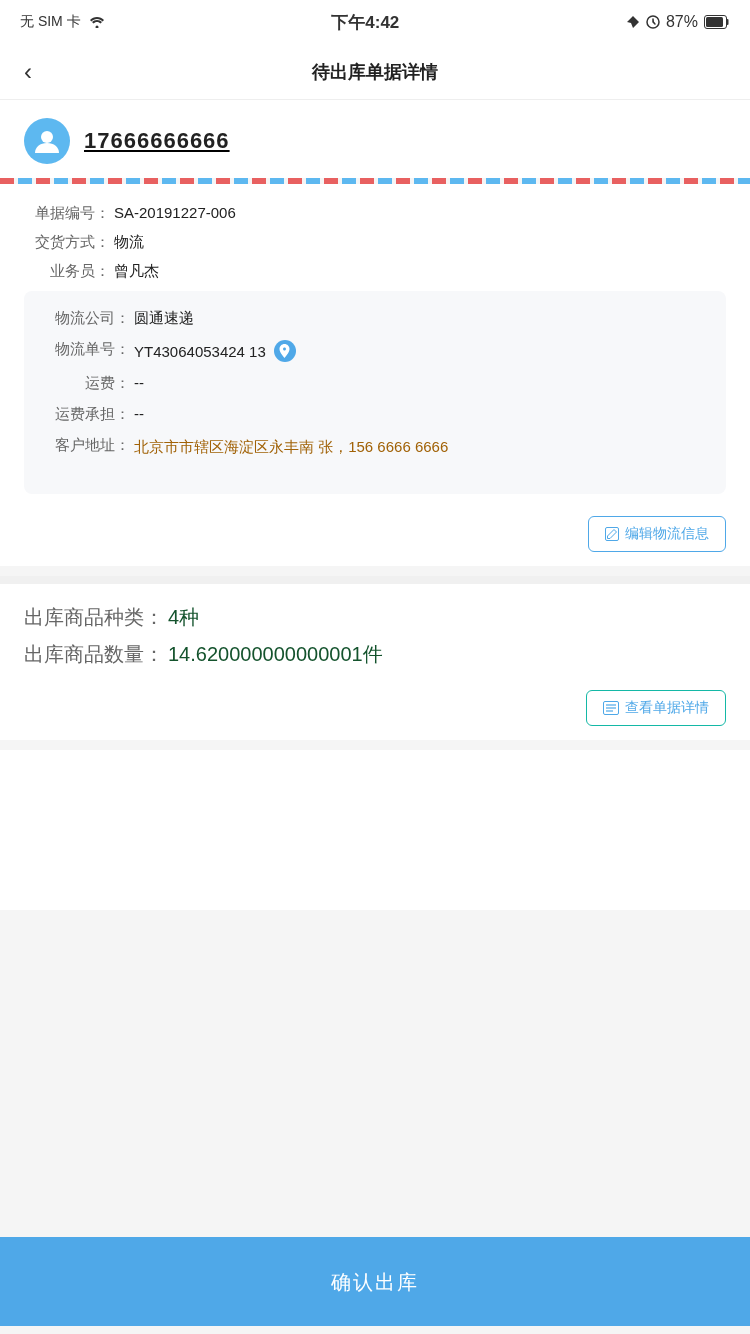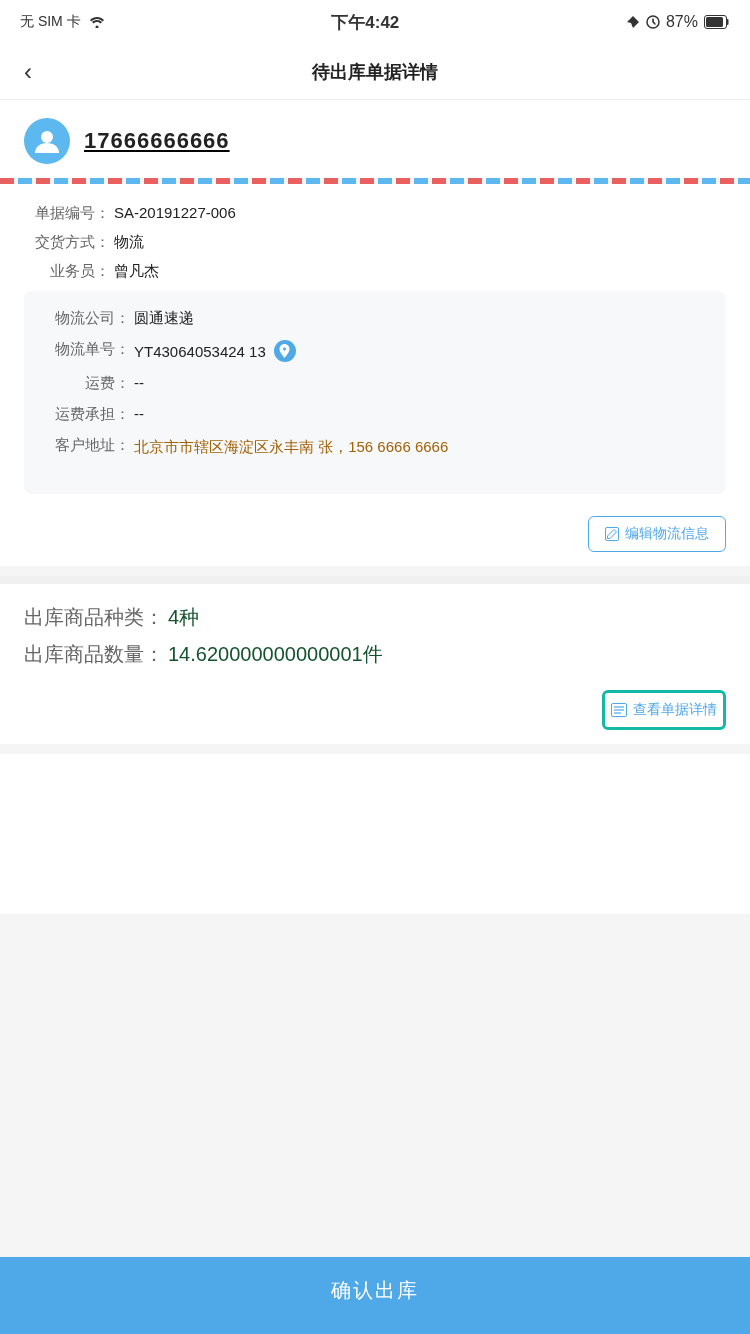--- a/index.html
+++ b/index.html
@@ -194,46 +194,46 @@
       color: #14532d;
     }
 
     
     .view-detail-row {
       display: flex;
       justify-content: flex-end;
       padding: 12px 0 4px;
     }
     .view-detail-btn {
-      border: 3px solid #14b8a6;
+      border: 1px solid #14b8a6;
       border-radius: 6px;
-      padding: 8px 6px;
+      padding: 8px 16px;
       color: #4fa8e8;
       font-size: 14px;
       display: flex;
       align-items: center;
       gap: 6px;
       cursor: pointer;
       background: #fff;
     }
 
     
     .bottom-spacer {
       background: #fff;
       height: 160px;
     }
 
     
     .confirm-btn-wrap {
       position: fixed;
-      bottom: 0;
+      bottom: 8px;
       left: 0;
       width: 750px;
       background: #4fa8e8;
-      padding: 20px 0 30px;
+      padding: 32px 0 30px;
       display: flex;
       justify-content: center;
       align-items: center;
     }
     .confirm-btn {
       color: #fff;
       font-size: 20px;
       font-weight: 500;
       letter-spacing: 2px;
       cursor: pointer;

